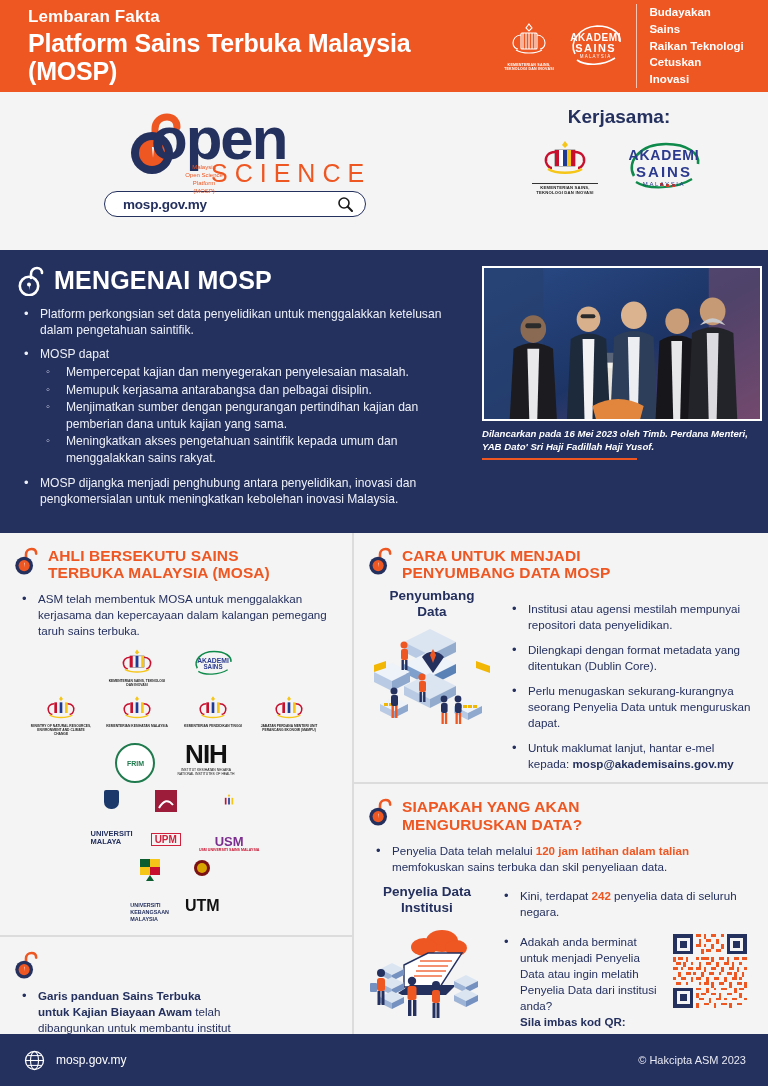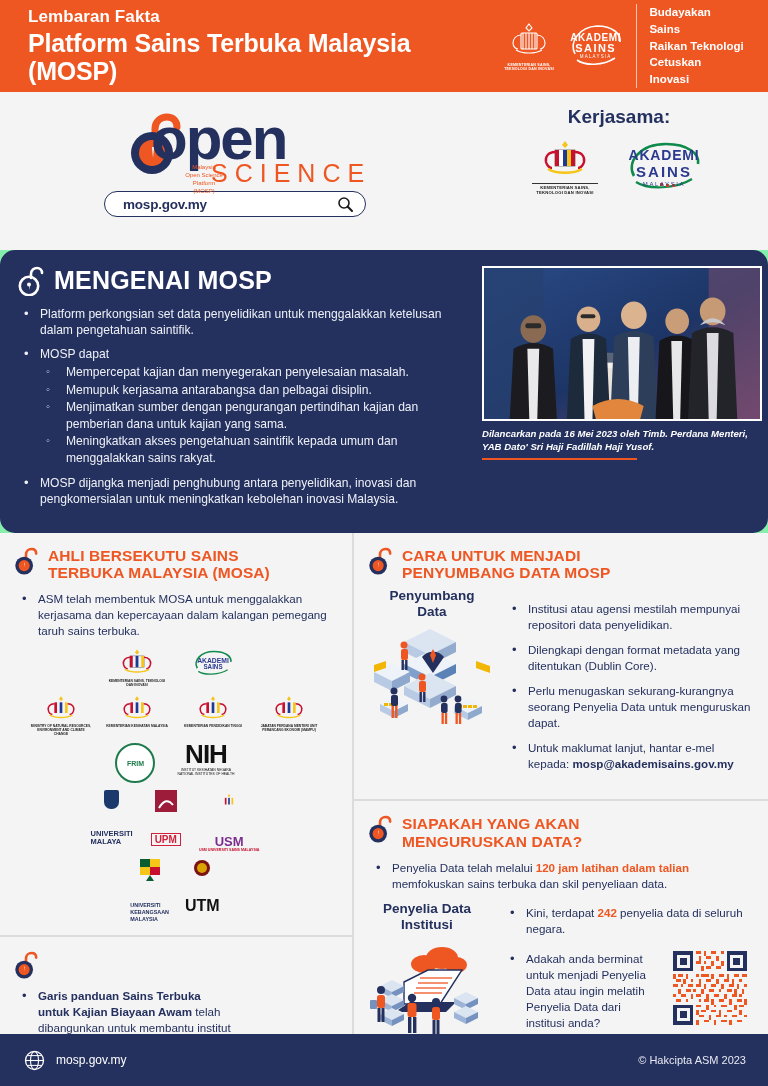--- a/index.html
+++ b/index.html
@@ -49,21 +49,21 @@
   .kerjasama { font-size: 19px; font-weight: bold; color: #24305e; }
   .partner-row { display: flex; align-items: center; gap: 24px; margin-top: 10px; }
   .crest-dark { width: 66px; display:flex; flex-direction:column; align-items:center; }
   .crest-dark .crest-cap { color: #1a1a1a; font-size: 4.2px; border-top: .5px solid #333; padding-top: 1px; margin-top: 2px; }
   .asm-dark { width: 84px; height: 58px; display:flex; align-items:center; justify-content:center; position: relative; }
   .asm-dark .a1 { font-size: 14px; letter-spacing: .8px; font-weight: bold; color:#2b3a8f; }
   .asm-dark .a2 { font-size: 15px; letter-spacing: 2px; font-weight: bold; color:#2b3a8f; }
   .asm-dark .a3 { font-size: 6px; letter-spacing: 1.6px; color:#2b3a8f; margin-top:1px; }
 
   
-  .about { background: #24305e; padding: 16px 0 18px 18px; display: flex; gap: 14px; border-radius: 15px; }
+  .about { background: #24305e; padding: 16px 0 18px 18px; display: flex; gap: 14px; }
   .about-left { width: 450px; }
   .sec-head { display: flex; align-items: flex-start; gap: 10px; }
   .sec-title-navy { color: #fff; font-size: 25px; font-weight: bold; letter-spacing: .2px; line-height: 1; margin-top: 2px; }
   ul.b1 { list-style: none; margin-top: 10px; }
   ul.b1 > li { position: relative; padding-left: 22px; color: #eef1f7; font-size: 12.1px; line-height: 1.36; margin-bottom: 7px; }
   ul.b1 > li::before { content: "\2022"; position: absolute; left: 6px; top: -1px; font-size: 13px; color: #eef1f7; }
   ul.b2 { list-style: none; margin-top: 2px; }
   ul.b2 > li { position: relative; padding-left: 26px; color: #eef1f7; font-size: 12.1px; line-height: 1.36; margin-bottom: 1px; }
   ul.b2 > li::before { content: "\25E6"; position: absolute; left: 6px; top: 0px; font-size: 11px; color: #cdd4e6; }
   .about-right { flex: 1; }
@@ -609,21 +609,21 @@
                   <rect x="23" y="28" width="2" height="1"></rect>
               </g>
             </svg>
           </div>
         </div>
       </div>
     </div>
 
     <div class="col-right">
 
-      <div class="panel" style="padding-bottom:18px">
+      <div class="panel" style="padding-bottom:1px">
         <div class="sec-head">
           <svg width="24" height="28" viewBox="0 0 26 30">
             <path d="M13 12 V8 C13 4 16 2 19 2 C22 2 24 4 24 7" stroke="#ee5622" stroke-width="2.8" fill="none" stroke-linecap="round"></path>
             <circle cx="11" cy="20" r="9.6" fill="#24305e"></circle>
             <circle cx="11" cy="20" r="6" fill="#ee5622"></circle>
             <path d="M11 17 l.7 0 -.35 5 z" fill="#ffffff"></path>
           </svg>
           <div class="sec-title-orange">
             <div>CARA UNTUK MENJADI</div>
             <div>PENYUMBANG DATA MOSP</div>
@@ -740,21 +740,21 @@
             <div>MENGURUSKAN DATA?</div>
           </div>
         </div>
 
         <ul class="o1" style="margin-top:10px">
           <li>
             <span>Penyelia Data telah melalui </span><b class="hl-orange">120 jam latihan dalam talian</b><span> memfokuskan sains terbuka dan skil penyeliaan data.</span>
           </li>
         </ul>
 
-        <div style="display:flex;gap:16px;margin-top:2px">
+        <div style="display:flex;gap:10px;margin-top:2px">
           <div class="illus-col" style="width:118px">
             <div class="illus-label">
               <div>Penyelia Data</div>
               <div>Institusi</div>
             </div>
             <svg width="118" height="100" viewBox="0 0 118 100" style="margin-top:8px" aria-hidden="true">
               <g fill="#ee5622">
                 <ellipse cx="74" cy="18" rx="16" ry="11"></ellipse>
                   <ellipse cx="56" cy="24" rx="13" ry="9"></ellipse>
                   <ellipse cx="88" cy="25" rx="11" ry="8"></ellipse>

